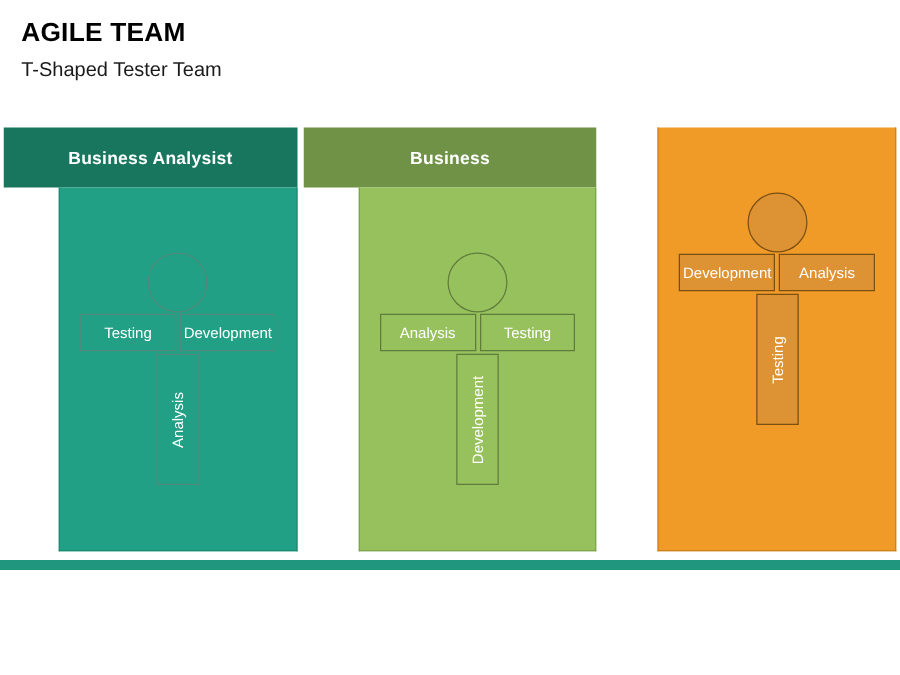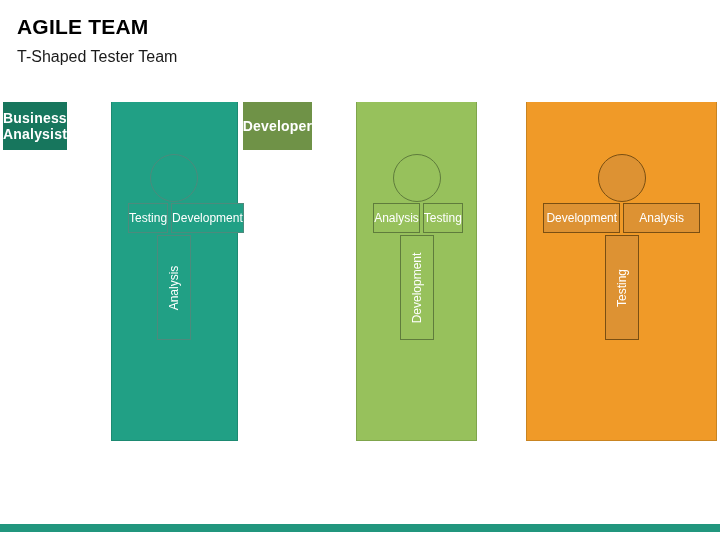--- a/index.html
+++ b/index.html
@@ -11,21 +11,21 @@
     width: 720px;
     height: 540px;
     background: #ffffff;
     font-family: "Liberation Sans", sans-serif;
     overflow: hidden;
     position: relative;
   }
   .slide {
     position: relative;
     width: 720px;
-    height: 532px;
+    height: 456px;
   }
 
   
   .title-block {
     position: absolute;
     left: 17px;
     top: 14px;
   }
   .slide-title {
     font-size: 21px;
@@ -52,21 +52,21 @@
     top: 102px;
     width: 714px;
     height: 339px;
     display: flex;
     gap: 5px;
   }
   .panel {
     position: relative;
     flex: 1 1 0;
     display: flex;
-    flex-direction: row;
+    flex-direction: column;
     box-sizing: border-box;
   }
   .panel-header {
     height: 48px;
     flex: 0 0 48px;
     display: flex;
     align-items: center;
     justify-content: center;
     color: #ffffff;
     font-size: 14px;
@@ -198,21 +198,21 @@
           </div>
           <div class="stem">
             <span class="stem-label">Analysis</span>
           </div>
         </div>
       </div>
     </div>
 
     <div class="panel panel-2">
       <div class="panel-header">
-        <span>Developer</span>
+        <span>Business</span>
       </div>
       <div class="panel-body">
         <div class="figure">
           <div class="head"></div>
           <div class="arms">
             <div class="arm">
               <span>Analysis</span>
             </div>
             <div class="arm">
               <span>Testing</span>

